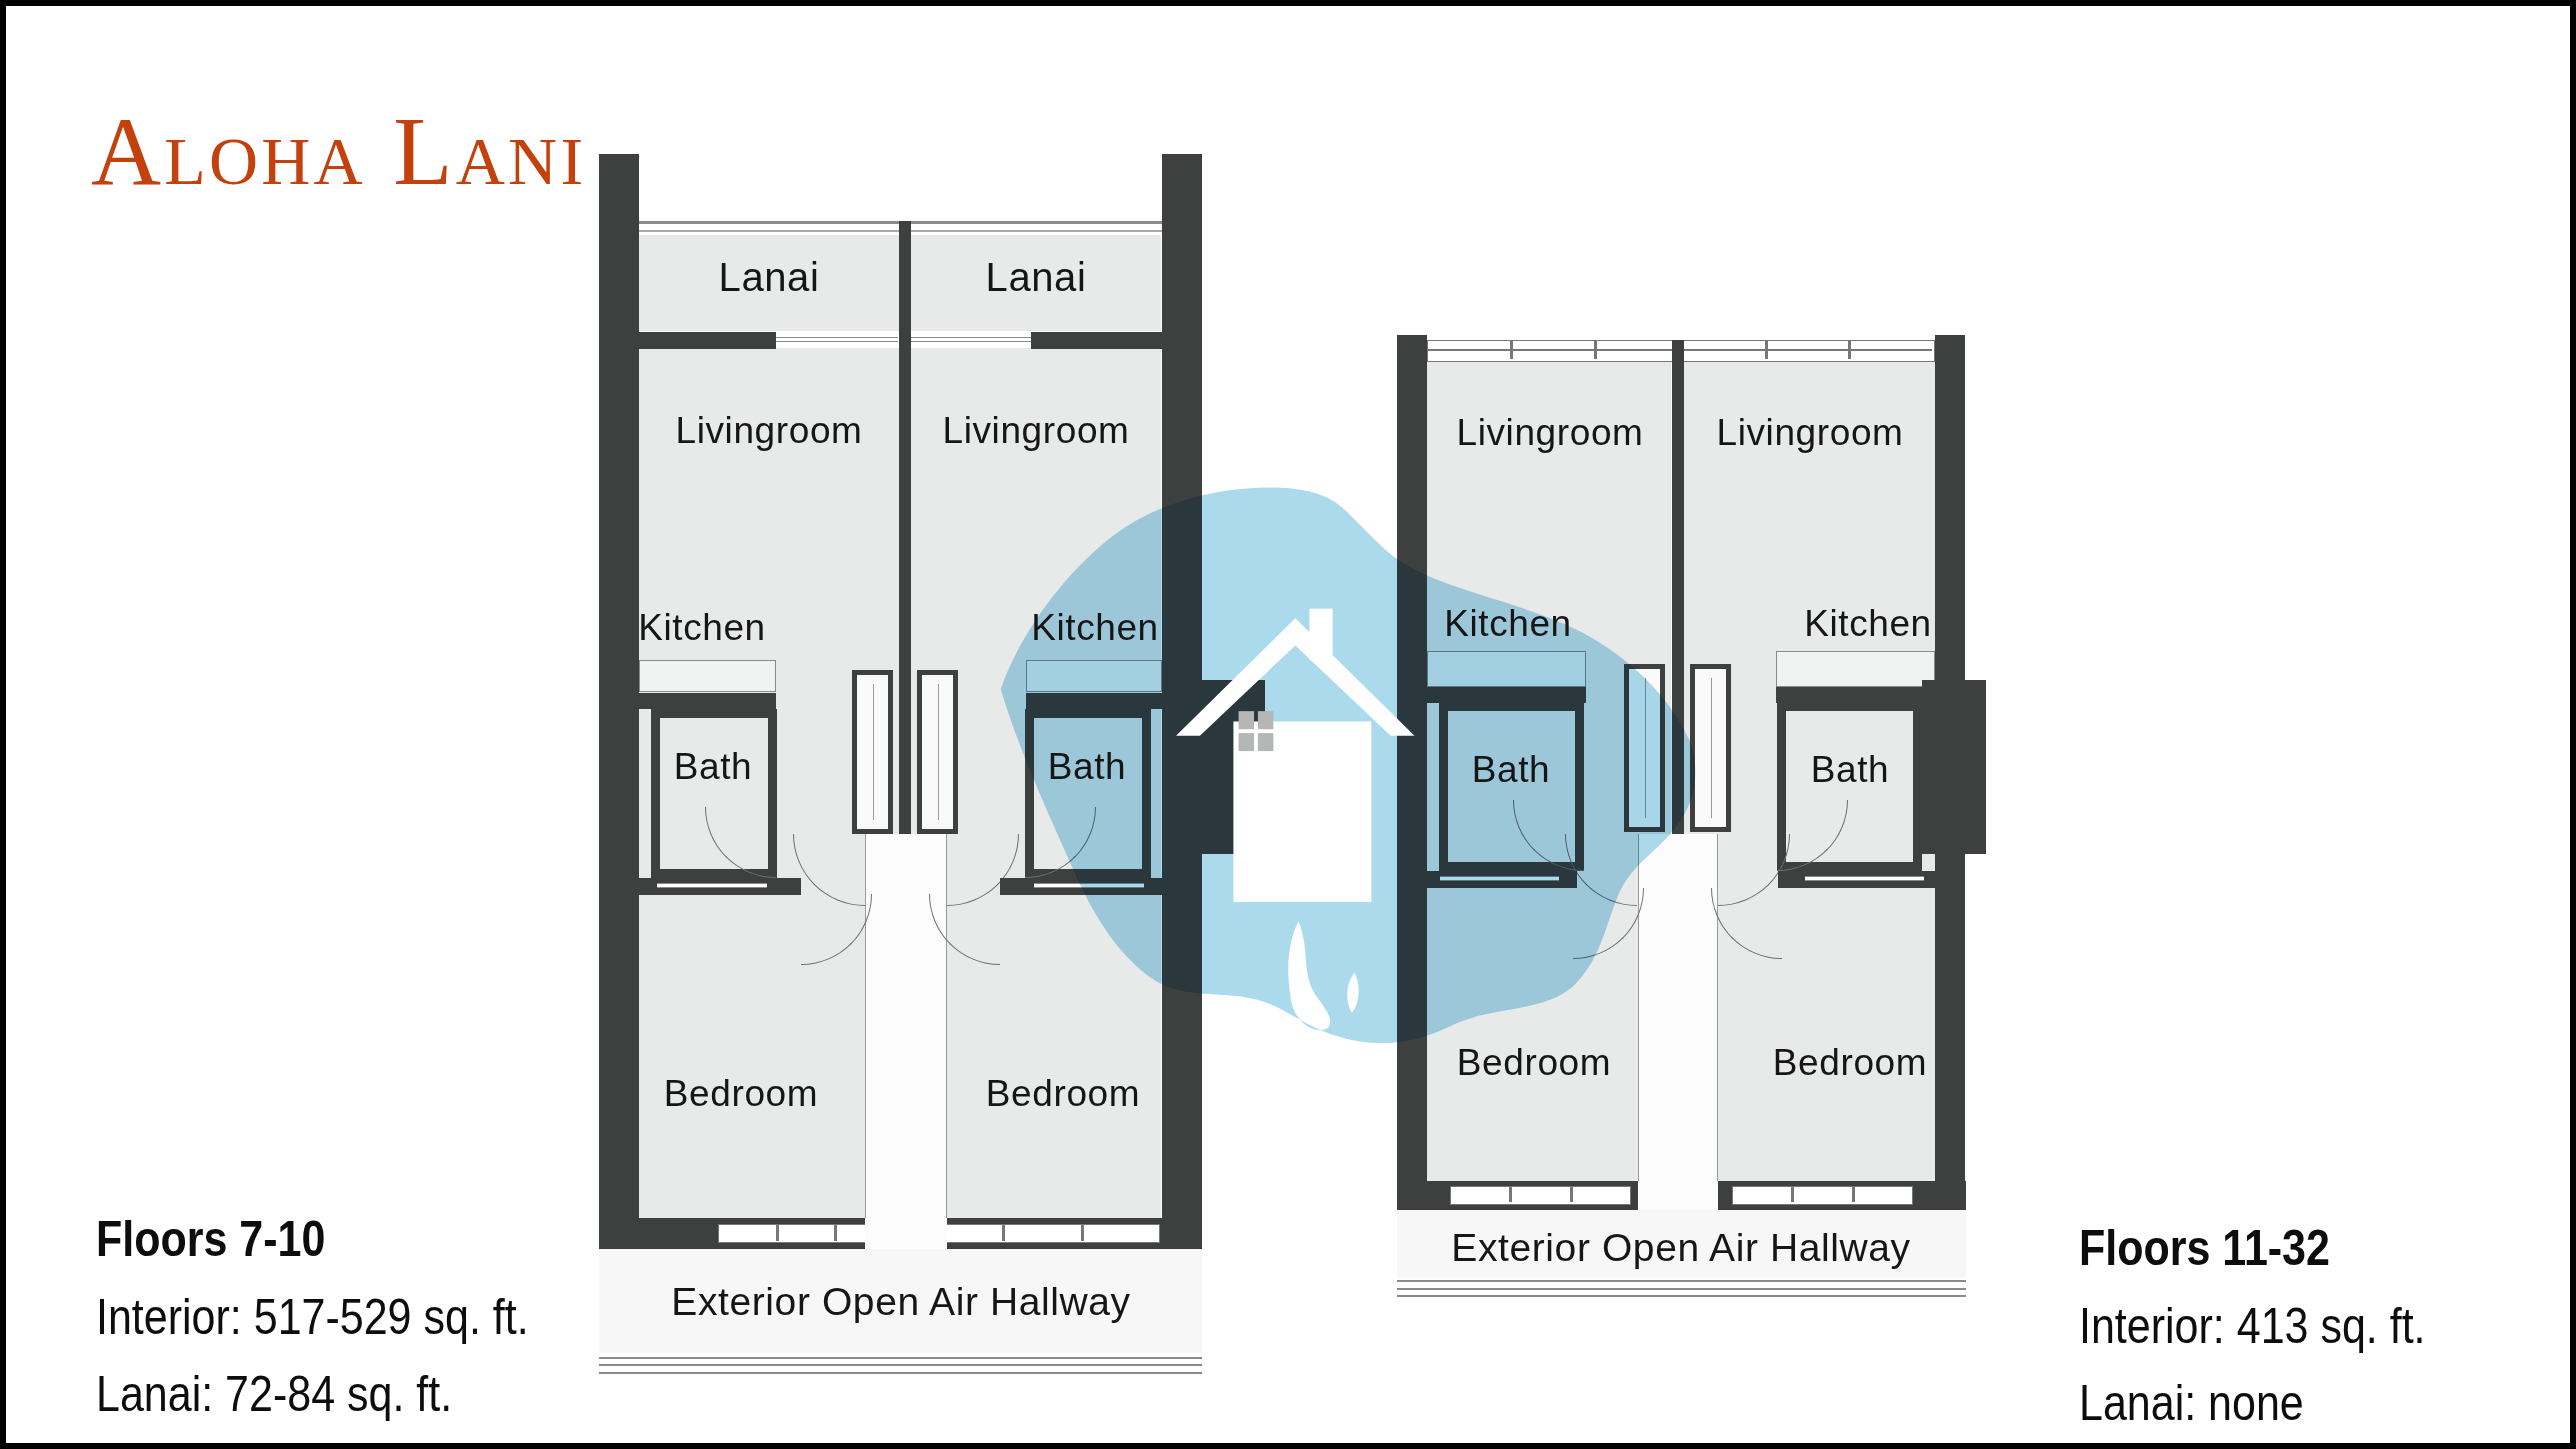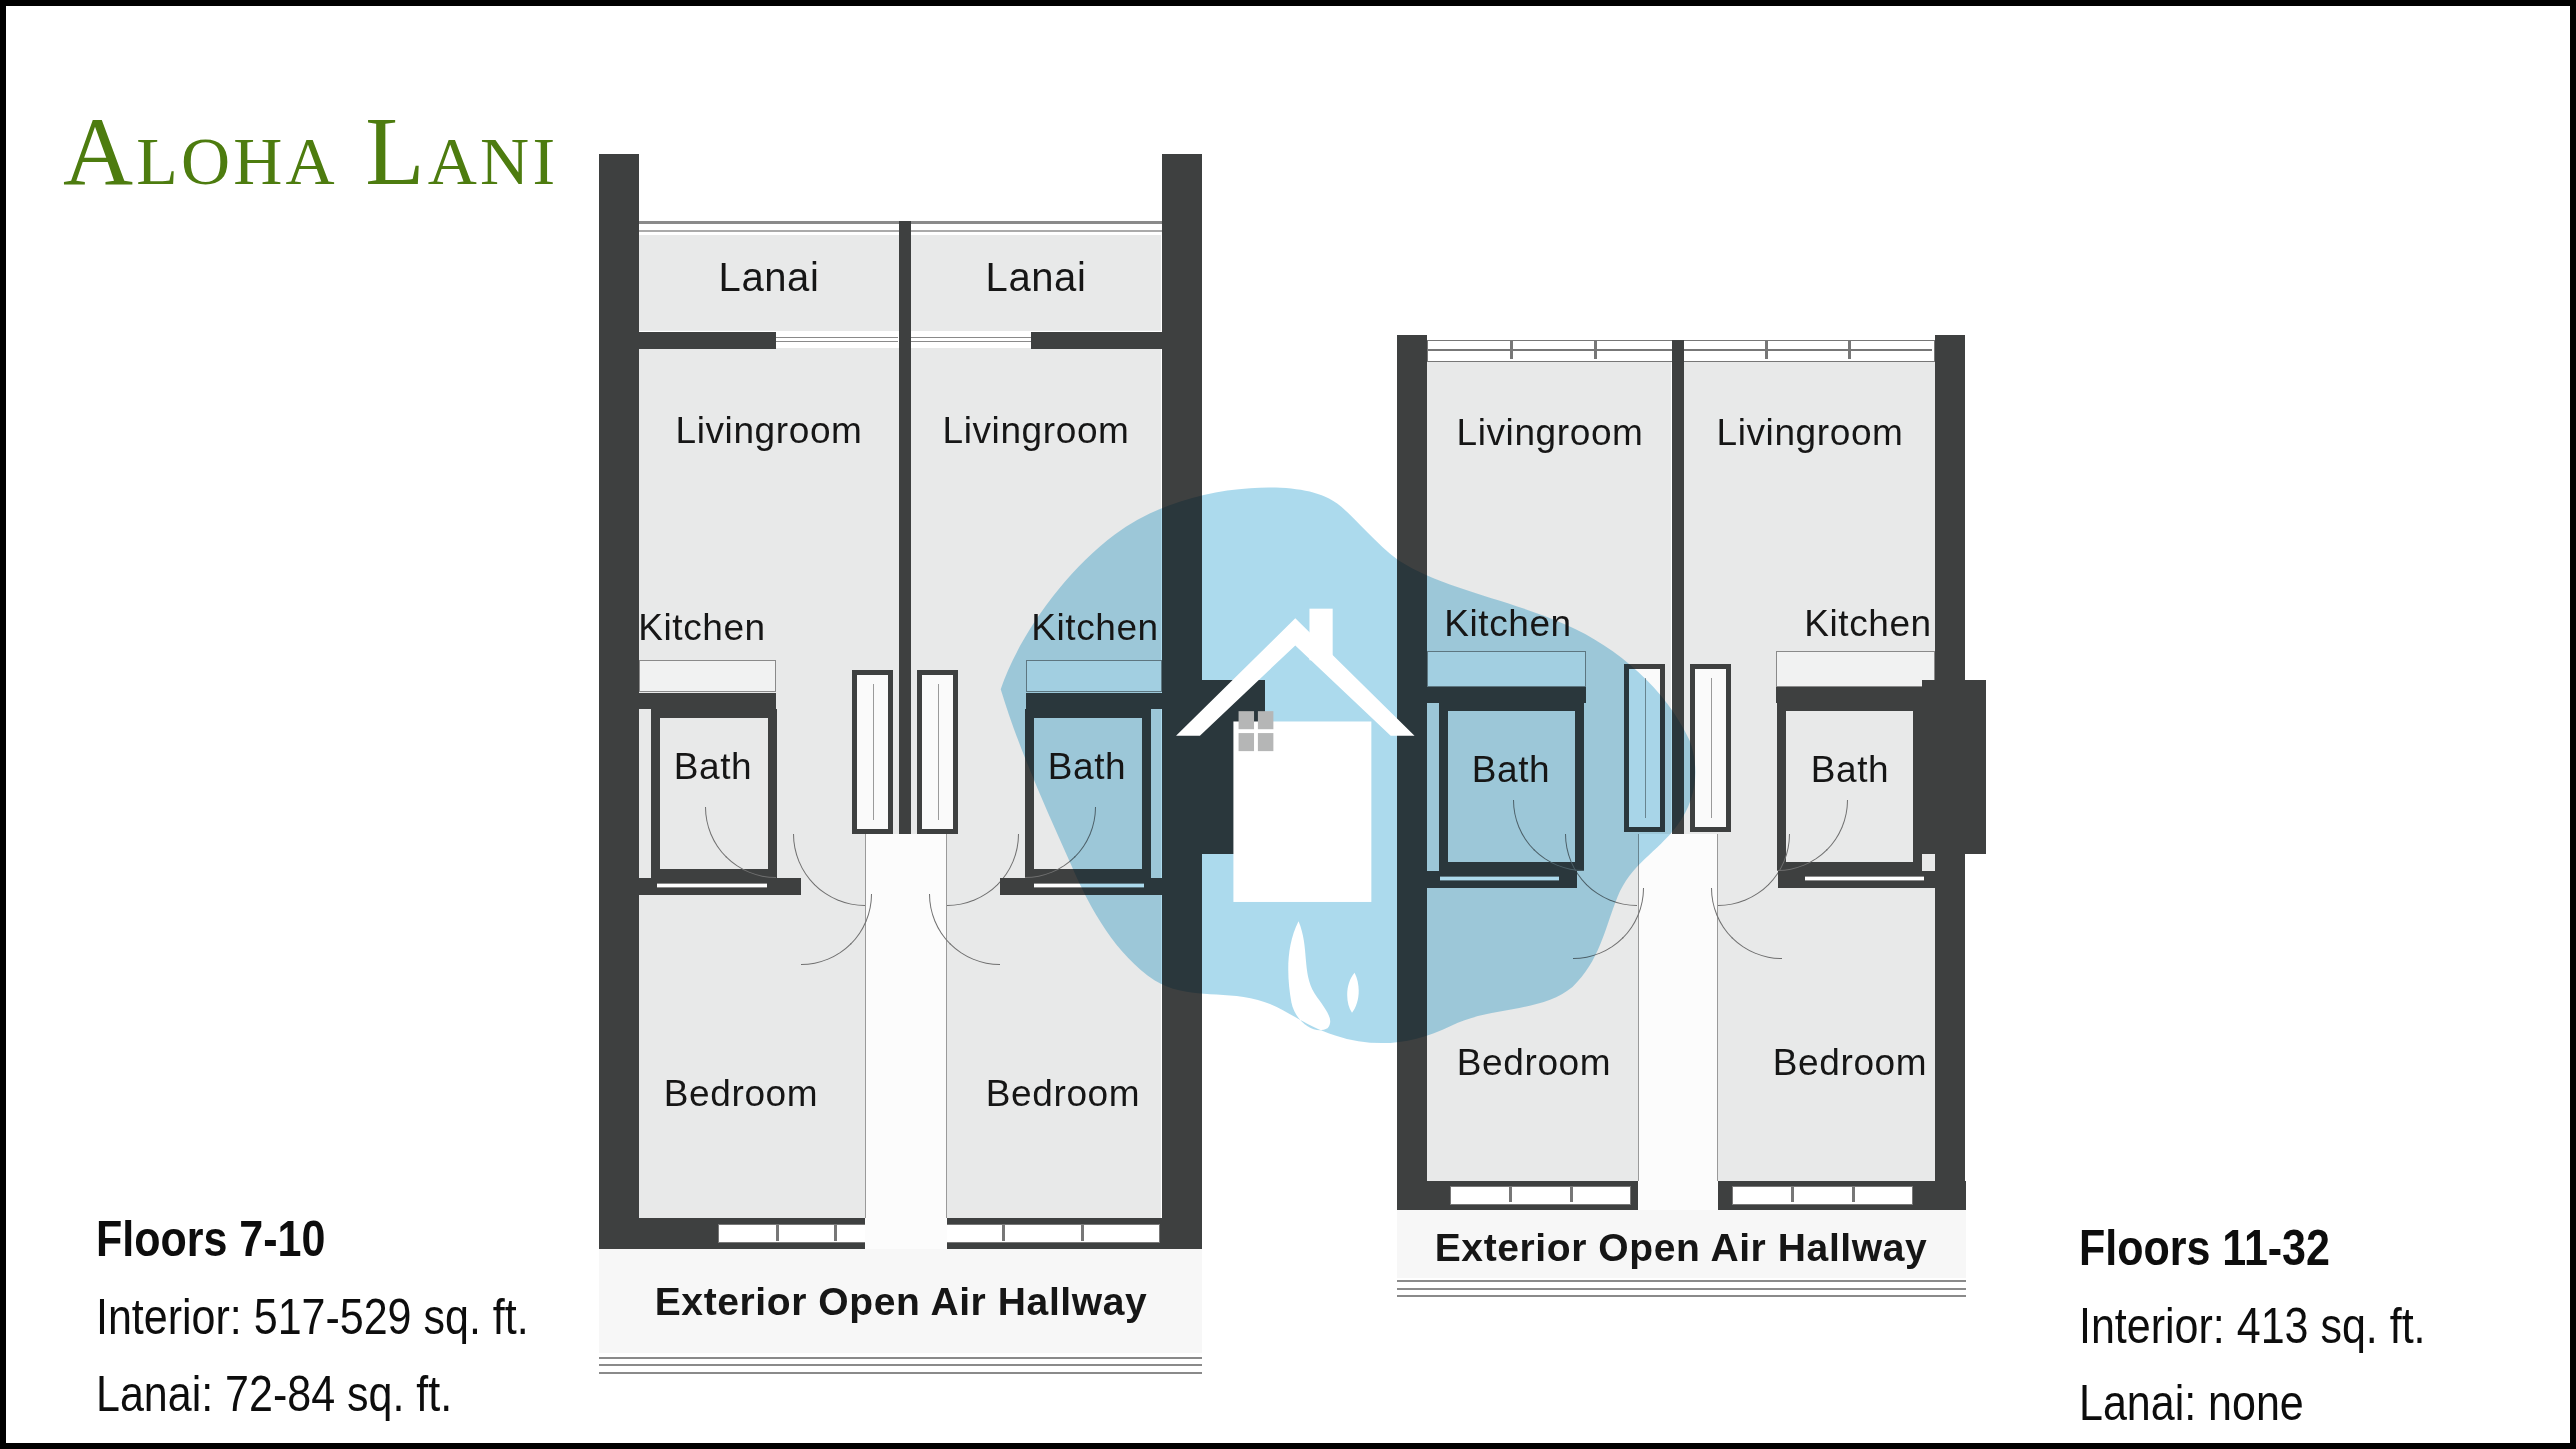--- a/index.html
+++ b/index.html
@@ -20,23 +20,23 @@
   .vline{position:absolute;background:#777;}
   .slider{position:absolute;background:linear-gradient(#8a8a8a 0 1.3px,#ffffff 1.3px 3.9px,#8a8a8a 3.9px 5.2px);height:5.2px;}
   .winband{position:absolute;background:#fff;border:1.9px solid #777;box-sizing:border-box;}
   .arc{position:absolute;border:0 solid #6f6f6f;box-sizing:border-box;}
   .arc.bl{border-left-width:1.9px;border-bottom-width:1.9px;border-radius:0 0 0 100%;}
   .arc.br{border-right-width:1.9px;border-bottom-width:1.9px;border-radius:0 0 100% 0;}
   .label{
     position:absolute;transform:translate(-50%,-50%);white-space:nowrap;
     color:#161616;font-size:37px;letter-spacing:0.6px;
   }
-  .label.hall{font-size:39px;font-weight:bold;}
+  .label.hall{font-size:39px;}
   .title{
-    position:absolute;left:57px;color:#4d7c0f;white-space:nowrap;
+    position:absolute;left:85px;color:#c2410c;white-space:nowrap;
     font-family:"Liberation Serif","DejaVu Serif",serif;
     font-variant:small-caps;font-size:97px;letter-spacing:3.2px;line-height:97px;
   }
   .foot{
     position:absolute;white-space:nowrap;color:#0d0d0d;font-size:50px;
     transform:scaleX(0.86);transform-origin:0 50%;
   }
   .foot.b{font-weight:bold;}
   .wm-letters{
     position:absolute;left:1087px;top:746px;

